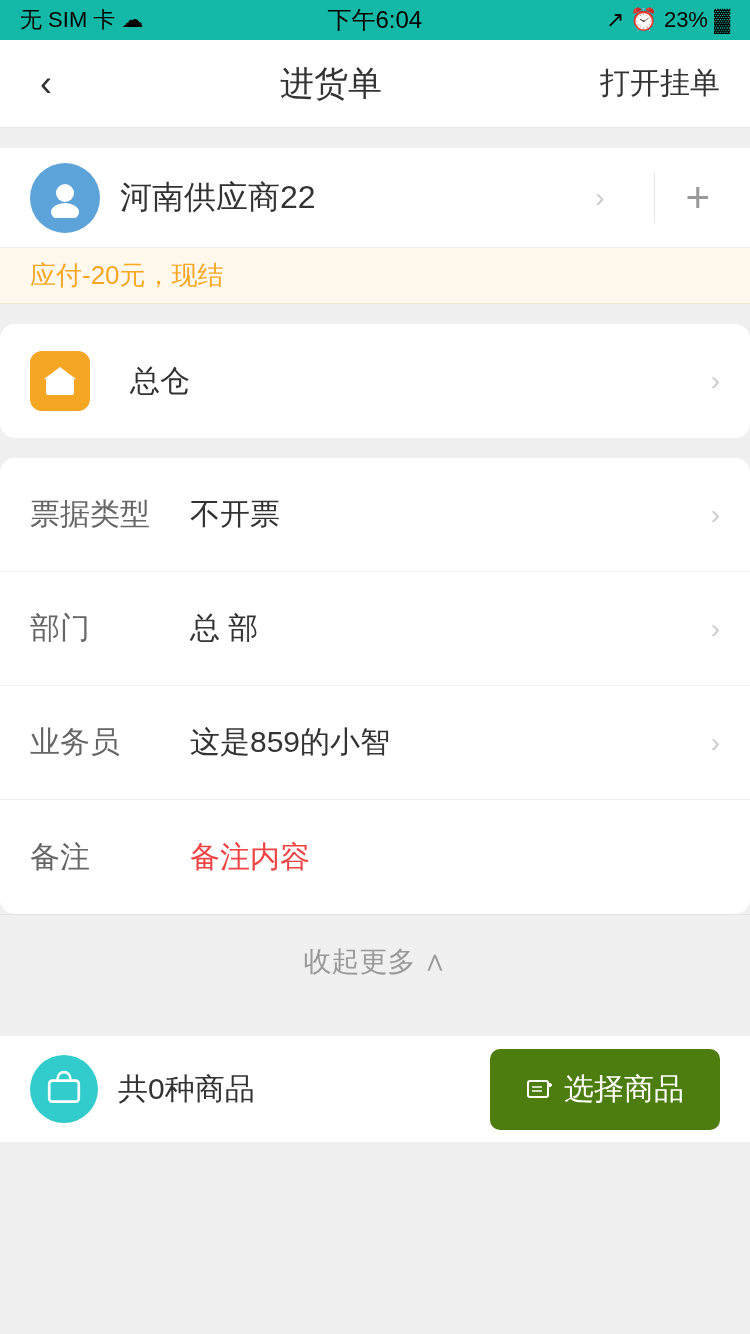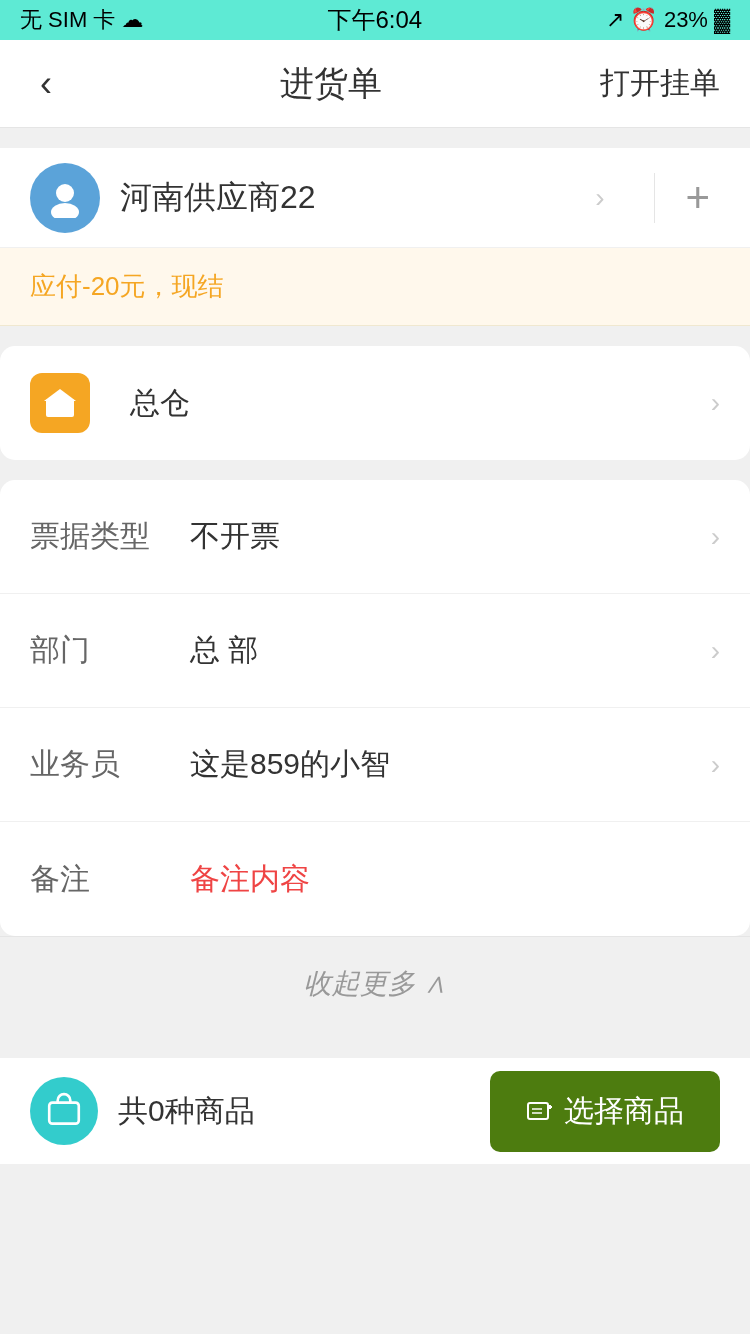--- a/index.html
+++ b/index.html
@@ -9,21 +9,21 @@
       min-height: 1334px;
       font-family: -apple-system, "PingFang SC", "Helvetica Neue", sans-serif;
       background: #f0f0f0;
       font-size: 28px;
     }
 
     
     .status-bar {
       width: 100%;
       height: 40px;
-      background: #5eead4;
+      background: #14b8a6;
       display: flex;
       align-items: center;
       justify-content: space-between;
       padding: 0 20px;
       font-size: 22px;
       color: #000;
     }
     .status-left { display: flex; align-items: center; gap: 8px; }
     .status-center { font-size: 24px; font-weight: 500; }
     .status-right { display: flex; align-items: center; gap: 6px; font-size: 22px; }
@@ -103,21 +103,21 @@
     .divider-v {
       width: 1px;
       height: 50px;
       background: #e5e5e5;
       margin: 0 20px;
     }
 
     
     .notice-bar {
       background: #fff8ec;
-      padding: 21px 30px;
+      padding: 10px 30px;
       font-size: 26px;
       color: #f5a623;
       border-bottom: 1px solid #f0e8d0;
     }
 
     
     .row-section {
       background: #fff;
       margin-top: 0;
       border-radius: 15px;
@@ -166,21 +166,20 @@
 
     
     .collapse-btn {
       background: #f0f0f0;
       text-align: center;
       padding: 28px;
       font-size: 28px;
       color: #999;
       cursor: pointer;
       border-top: 1px solid #e5e5e5;
-      font-style: italic;
     }
 
     
     .bottom-section {
       background: #fff;
       display: flex;
       align-items: center;
       padding: 0 30px;
       height: 106px;
       margin-top: 27px;

